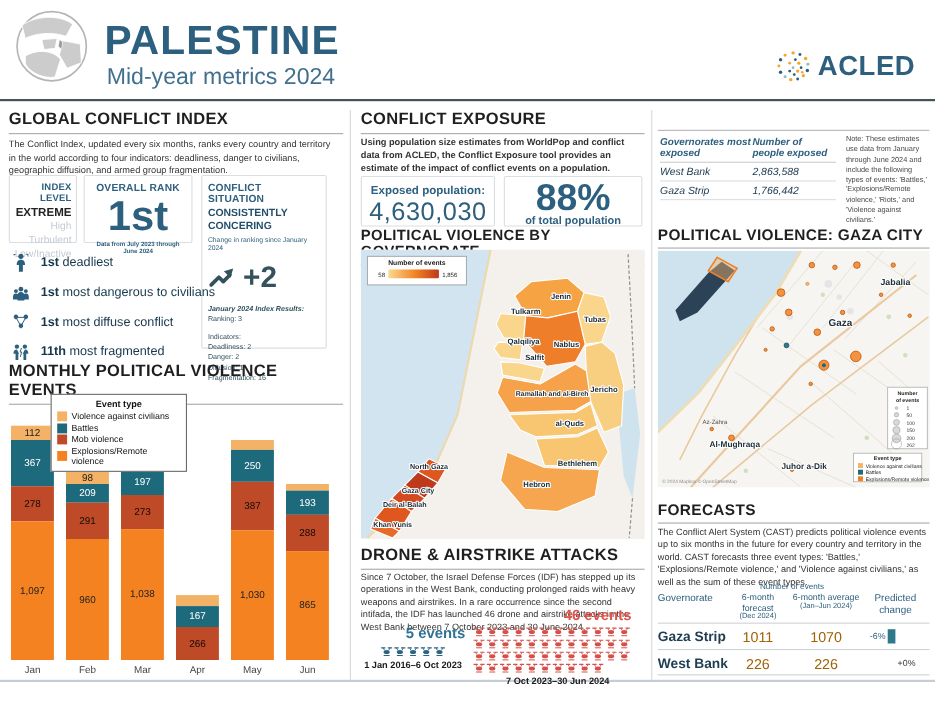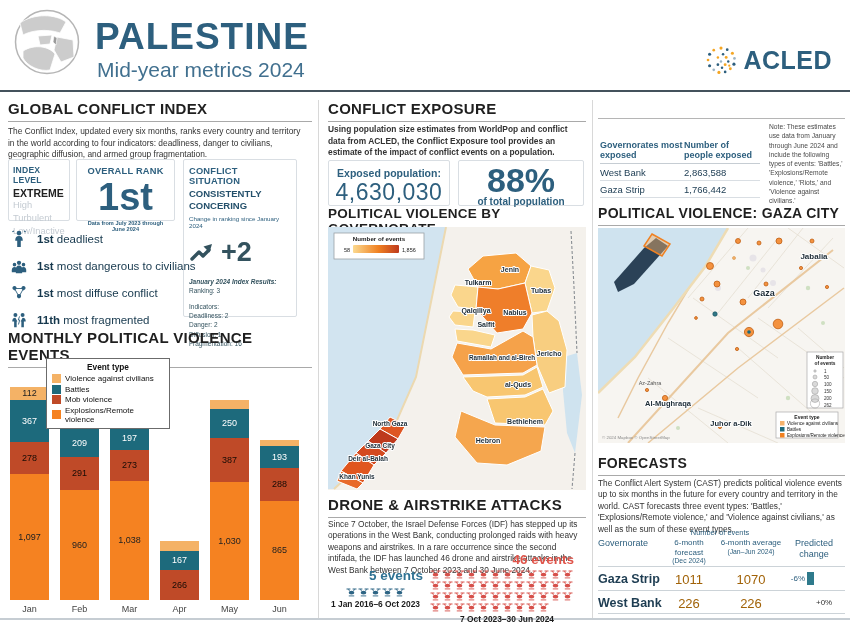--- a/index.html
+++ b/index.html
@@ -134,21 +134,21 @@
   <div class="hdr-rule"></div>
 
   <div class="vdiv" style="left:318px"></div>
   <div class="vdiv" style="left:592px"></div>
   <div class="bottom-rule"></div>
 
   <div class="col" style="left:8px; width:304px;">
     <div class="sec-h" style="font-size:15px;">GLOBAL CONFLICT INDEX</div>
     <div class="body-txt abs" style="top:26px; width:300px;">The Conflict Index, updated every six months, ranks every country and territory in the world according to four indicators: deadliness, danger to civilians, geographic diffusion, and armed group fragmentation.</div>
 
-    <div class="card" style="left:0; top:59px; width:62px; height:62px; padding:5px 4px;">
+    <div class="card" style="left:0; top:59px; width:62px; height:62px; padding:5px 4px;text-align:right;">
       <div class="card-label" style="font-size:8.6px;">INDEX LEVEL</div>
       <div class="lvl-val">EXTREME</div>
       <div class="lvl-other">High</div>
       <div class="lvl-other">Turbulent</div>
       <div class="lvl-other">Low/Inactive</div>
     </div>
 
     <div class="card" style="left:68px; top:59px; width:99px; height:62px;">
       <div class="card-label" style="text-align:center;">OVERALL RANK</div>
       <div class="rank-val">1st</div>
@@ -256,21 +256,21 @@
       <div class="bars" id="monthly-bars">
           <div class="bar-col">
             <div class="seg" style="height: 13px; background: rgb(244, 178, 102); color: rgb(34, 34, 34);">112</div>
             <div class="seg" style="height: 42px; background: rgb(29, 106, 124); color: rgb(255, 255, 255);">367</div>
             <div class="seg" style="height: 32px; background: rgb(191, 74, 40); color: rgb(22, 11, 5);">278</div>
             <div class="seg" style="height: 126px; background: rgb(245, 130, 33); color: rgb(34, 34, 34);">1,097</div>
             <div class="bar-label">Jan</div>
           </div>
           <div class="bar-col">
             <div class="seg" style="height: 11px; background: rgb(244, 178, 102); color: rgb(34, 34, 34);">98</div>
-            <div class="seg" style="height: 28px; background: rgb(29, 106, 124); color: rgb(255, 255, 255);">209</div>
+            <div class="seg" style="height: 17px; background: rgb(29, 106, 124); color: rgb(255, 255, 255);">209</div>
             <div class="seg" style="height: 33px; background: rgb(191, 74, 40); color: rgb(22, 11, 5);">291</div>
             <div class="seg" style="height: 110px; background: rgb(245, 130, 33); color: rgb(34, 34, 34);">960</div>
             <div class="bar-label">Feb</div>
           </div>
           <div class="bar-col">
             <div class="seg" style="height: 14px; background: rgb(244, 178, 102); color: rgb(34, 34, 34);">123</div>
             <div class="seg" style="height: 23px; background: rgb(29, 106, 124); color: rgb(255, 255, 255);">197</div>
             <div class="seg" style="height: 31px; background: rgb(191, 74, 40); color: rgb(22, 11, 5);">273</div>
             <div class="seg" style="height: 119px; background: rgb(245, 130, 33); color: rgb(34, 34, 34);">1,038</div>
             <div class="bar-label">Mar</div>
@@ -693,21 +693,21 @@
     <path d="M3,9.8 L9,9.8" stroke="currentColor" stroke-width="1" fill="none"></path>
   </svg>
         </div>
       <div class="picto-caption">7 Oct 2023–30 Jun 2024</div>
     </div>
   </div>
 
   <div class="col" style="left:598px; width:247px;">
     <div class="abs" style="top:18px; width:247px; border-top:1px solid #b5b5b5;"></div>
 
-    <div class="exp-table" style="left:2px; top:40px; width:160px;">
+    <div class="exp-table" style="left:2px; top:24px; width:160px;font-style:italic;">
       <div class="exp-head">
         <div class="exp-c1">Governorates most exposed</div>
         <div class="exp-c2">Number of people exposed</div>
       </div>
       <div class="exp-row">
         <div class="exp-c1">West Bank</div>
         <div class="exp-c2">2,863,588</div>
       </div>
       <div class="exp-row">
         <div class="exp-c1">Gaza Strip</div>

